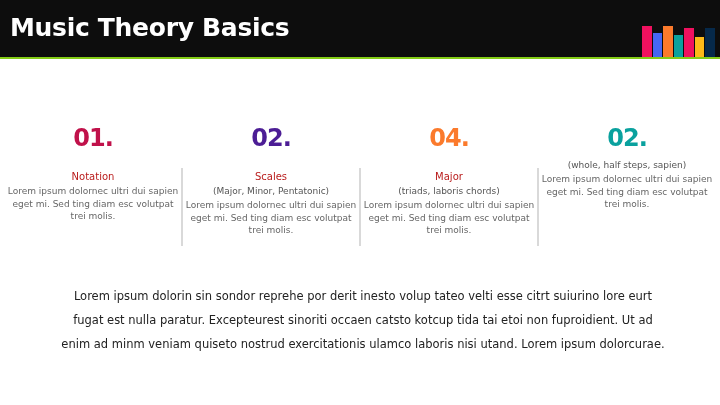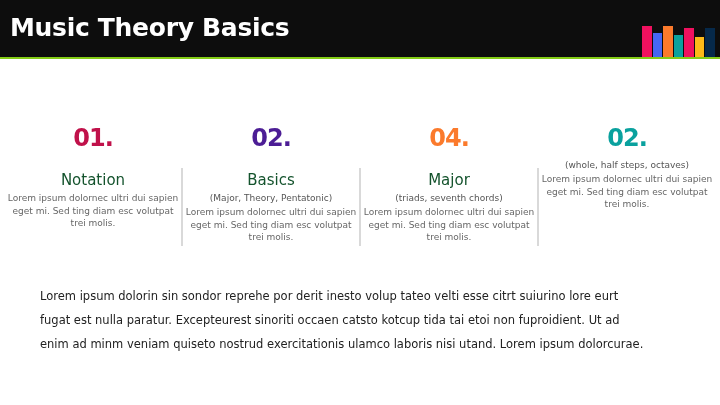--- a/index.html
+++ b/index.html
@@ -26,34 +26,34 @@
     position: absolute; left: 0; top: 120px; width: 720px; height: 130px;
   }
   .step {
     position: absolute; top: 0; width: 176px; text-align: center;
   }
   .step .num {
     font-size: 24px; font-weight: bold; height: 36px; line-height: 36px;
     letter-spacing: -1px;
   }
   .step .name {
-    margin-top: 15px; font-size: 15px; color: #14532d; font-weight: 500;
+    margin-top: 15px; font-size: 10px; color: #b91c1c; font-weight: 500;
   }
   .step .sub {
     margin-top: 4px; font-size: 9px; color: #555;
   }
   .step .desc {
     margin-top: 3px; font-size: 9px; color: #666; line-height: 12.5px;
   }
   .divider {
     position: absolute; top: 48px; width: 2px; height: 78px; background: #d9d9d9;
   }
   .para {
-    position: absolute; left: 40px; top: 284px; width: 610px;
-    font-size: 11.5px; line-height: 24px; color: #222;
+    position: absolute; left: 58px; top: 284px; width: 610px;
+    text-align: center; font-size: 11.5px; line-height: 24px; color: #222;
   }
 </style>
 </head>
 <body>
 
 <div class="header">
   <div class="title">Music Theory Basics</div>
   <div class="bars">
     <div class="bar" style="left: 642px; width: 10px; height: 31px; background: rgb(240, 17, 95);"></div>
     <div class="bar" style="left: 653px; width: 9px; height: 24px; background: rgb(70, 102, 244);"></div>
@@ -67,32 +67,32 @@
 
 <div class="steps">
   <div class="step" style="left:5px">
     <div class="num" style="color: rgb(192, 17, 74);">01.</div>
     <div class="name">Notation</div>
     <div class="desc">Lorem ipsum dolornec ultri dui sapien eget mi. Sed ting diam esc volutpat trei molis.</div>
   </div>
   <div class="divider" style="left:181px"></div>
   <div class="step" style="left:183px">
     <div class="num" style="color: #4c1d95;">02.</div>
-    <div class="name">Basics</div>
-    <div class="sub">(Major, Theory, Pentatonic)</div>
+    <div class="name">Scales</div>
+    <div class="sub">(Major, Minor, Pentatonic)</div>
     <div class="desc">Lorem ipsum dolornec ultri dui sapien eget mi. Sed ting diam esc volutpat trei molis.</div>
   </div>
   <div class="divider" style="left:359px"></div>
   <div class="step" style="left:361px">
     <div class="num" style="color: rgb(251, 122, 44);">04.</div>
     <div class="name">Major</div>
-    <div class="sub">(triads, seventh chords)</div>
+    <div class="sub">(triads, laboris chords)</div>
     <div class="desc">Lorem ipsum dolornec ultri dui sapien eget mi. Sed ting diam esc volutpat trei molis.</div>
   </div>
   <div class="divider" style="left:537px"></div>
   <div class="step" style="left:539px">
     <div class="num" style="color: rgb(10, 161, 158);">02.</div>
-    <div class="sub">(whole, half steps, octaves)</div>
+    <div class="sub">(whole, half steps, sapien)</div>
     <div class="desc">Lorem ipsum dolornec ultri dui sapien eget mi. Sed ting diam esc volutpat trei molis.</div>
   </div>
 </div>
 
 <div class="para">Lorem ipsum dolorin sin sondor reprehe por derit inesto volup tateo velti esse citrt suiurino lore eurt fugat est nulla paratur. Excepteurest sinoriti occaen catsto kotcup tida tai etoi non fuproidient. Ut ad enim ad minm veniam quiseto nostrud exercitationis ulamco laboris nisi utand. Lorem ipsum dolorcurae.</div>
 
 </body></html>

